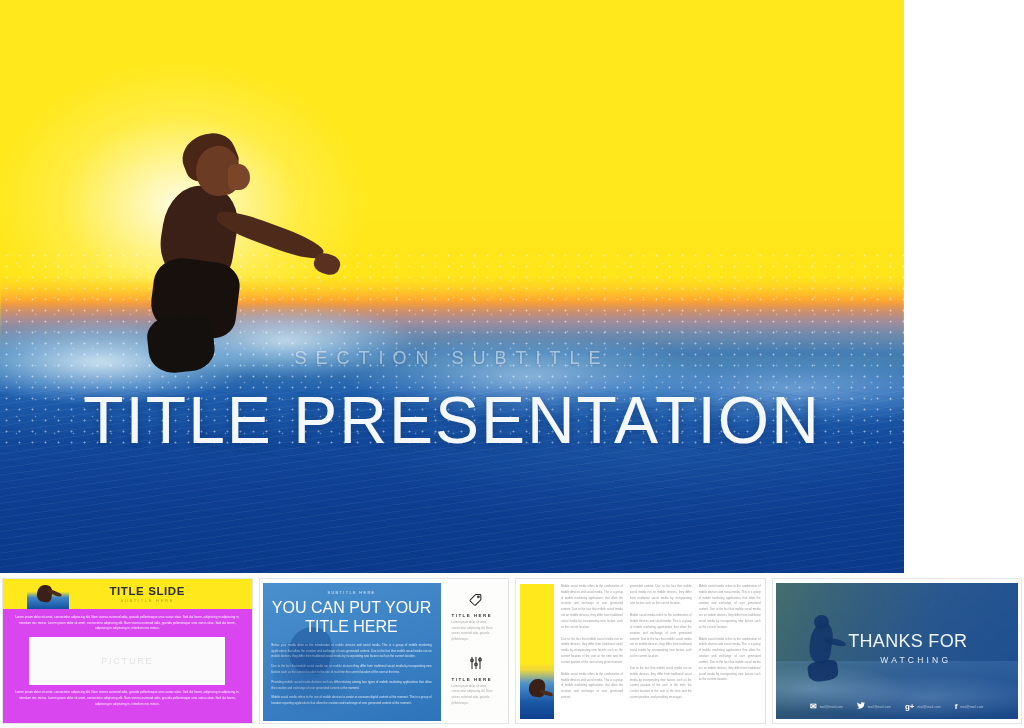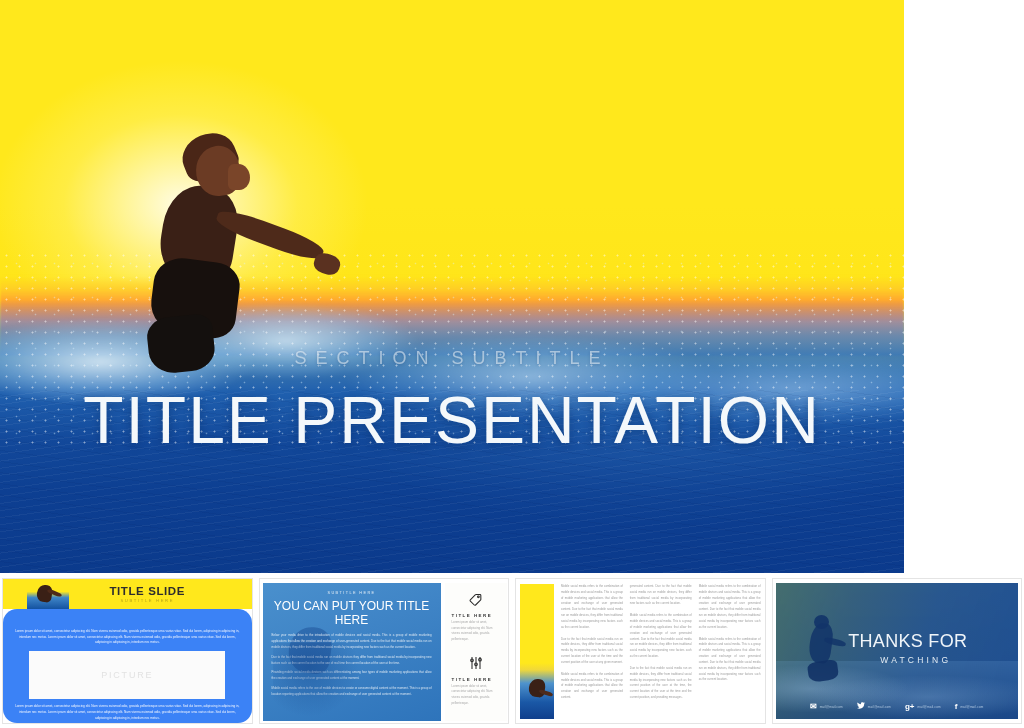--- a/index.html
+++ b/index.html
@@ -266,23 +266,22 @@
   }
   .t1-sub {
     font-size: 4.2px;
     color: #b8a415;
     letter-spacing: 1.6px;
     margin-top: 1px;
   }
   .t1-body {
     position: absolute;
     left: 0; right: 0; top: 30px; bottom: 0;
-    background: #3b82f6;
-    padding: 20px 10px 5px;
-    border-radius: 14px;
+    background: #d946ef;
+    padding: 6px 10px 5px;
   }
   .t1-para {
     font-size: 3.1px;
     line-height: 1.85;
     color: rgba(255,255,255,0.92);
     text-align: center;
   }
   .t1-picture {
     margin: 5px auto 5px;
     width: 196px;
@@ -324,21 +323,21 @@
     position: relative;
     text-align: center;
     font-size: 3.8px;
     letter-spacing: 1.4px;
     color: rgba(255,255,255,0.85);
     margin-bottom: 4px;
   }
   .t2-title {
     position: relative;
     text-align: center;
-    font-size: 12px;
+    font-size: 16px;
     line-height: 1.18;
     color: #ffffff;
     font-weight: 400;
     margin-bottom: 6px;
   }
   .t2-para {
     position: relative;
     font-size: 2.9px;
     line-height: 2.0;
     color: rgba(255,255,255,0.80);

